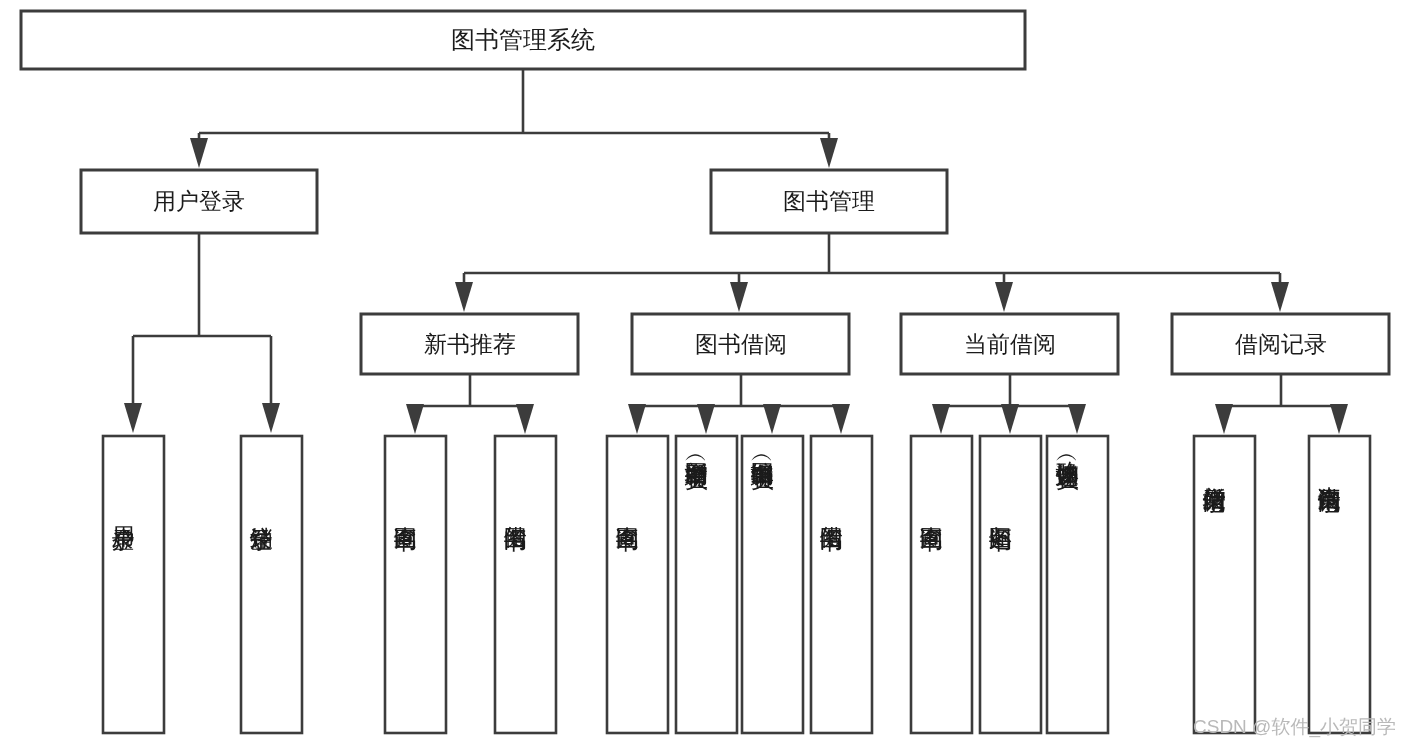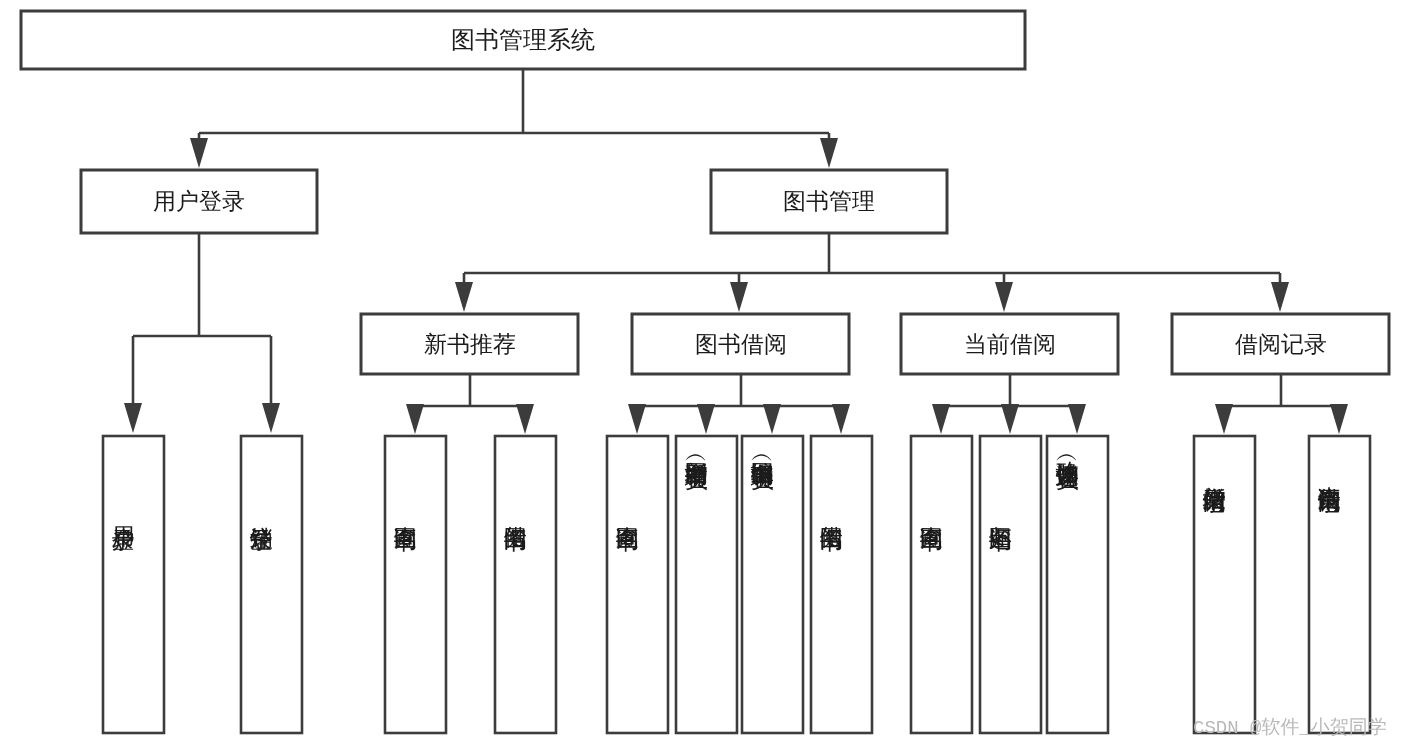--- a/index.html
+++ b/index.html
@@ -69,21 +69,21 @@
     writing-mode: vertical-rl;
     text-orientation: upright;
     white-space: nowrap;
     letter-spacing: 1px;
     pointer-events: none;
   }
   .watermark {
     position: absolute;
     left: 1193px;
     top: 714px;
-    font-family: Liberation Mono, monospace;
+    font-family: Liberation Sans, sans-serif;
     font-size: 19px;
     color: #b9b9b9;
     white-space: nowrap;
   }
 </style>
 </head>
 <body>
 
 <div id="diagram-root">
 

